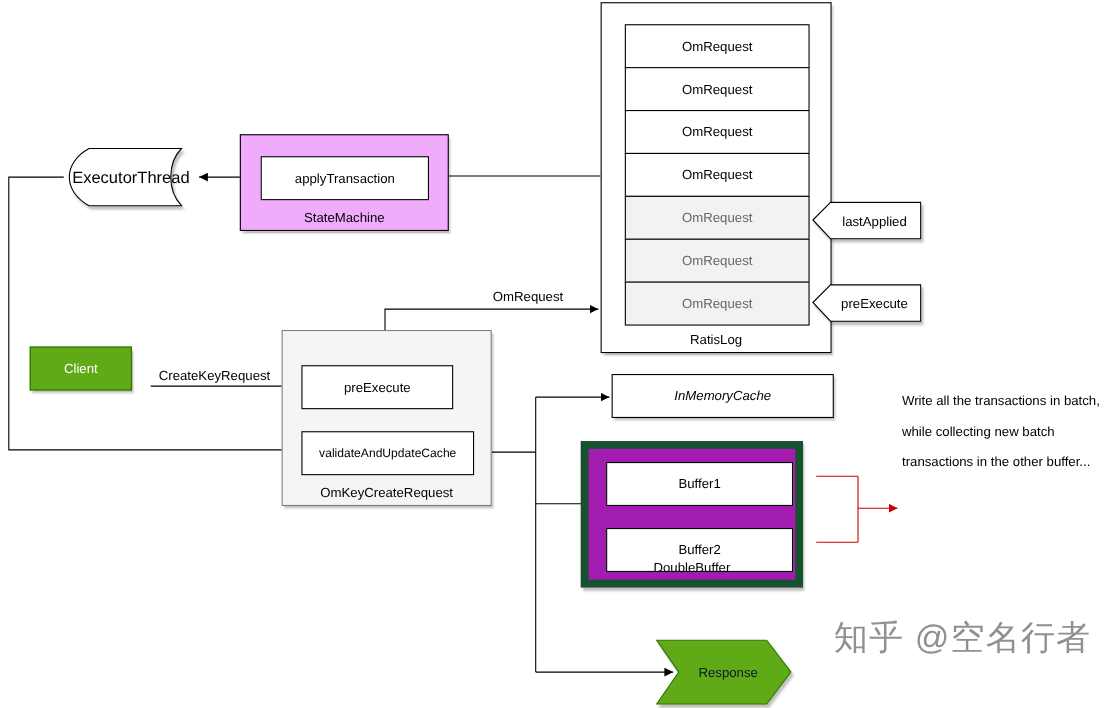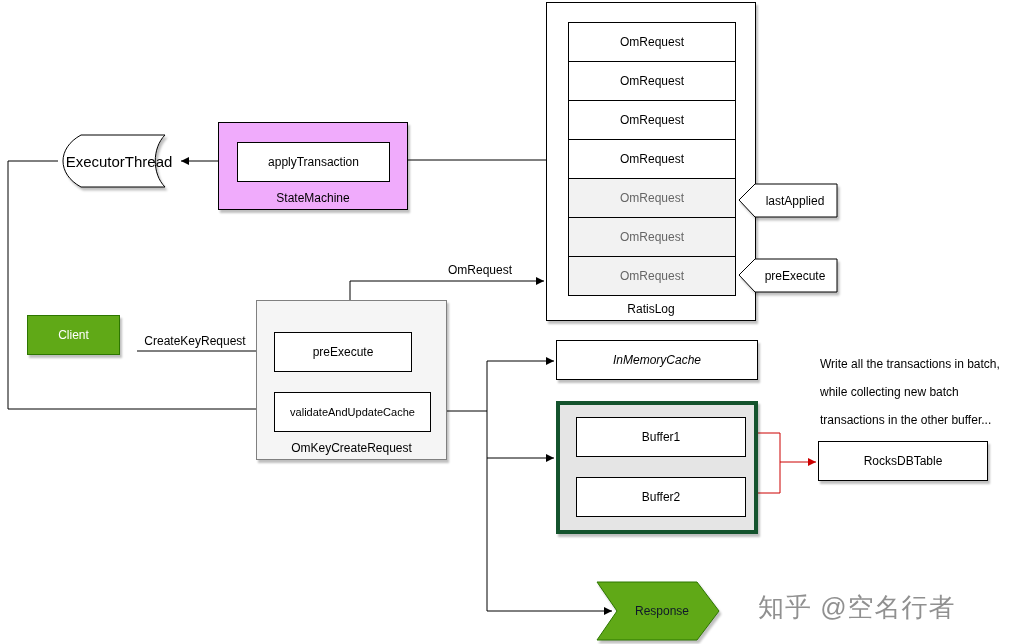--- a/index.html
+++ b/index.html
@@ -47,40 +47,40 @@
   
   .client { left:27px; top:315px; width:93px; height:40px; background:#60a917; border:1px solid #2d7600; color:#fff; }
 
   
   .omkeycreate { left:256px; top:300px; width:191px; height:160px; border:1px solid #808080; background:#f5f5f5; }
   .preexec { left:17px; top:31px; width:138px; height:40px; position:absolute; }
   .validate { left:17px; top:91px; width:157px; height:40px; position:absolute; font-size:11px; }
 
   
   .inmemcache { left:556px; top:340px; width:202px; height:40px;font-style:italic; }
-  .doublebuffer { left:556px; top:401px; width:202px; height:133px; border:4px solid #14532d; background:#e5e5e5; }
+  .doublebuffer { left:528px; top:401px; width:202px; height:133px; border:7px solid #14532d; background:#a21caf; }
   .buffer1 { left:16px; top:12px; width:170px; height:40px; position:absolute; }
   .buffer2 { left:16px; top:72px; width:170px; height:40px; position:absolute; }
   .rocksdb { left:818px; top:441px; width:170px; height:40px; }
 
   
   .response { position:absolute; left:596px; top:581px; width:124px; height:60px; z-index:2; }
   .response svg { position:absolute; left:0; top:0; filter:drop-shadow(2px 3px 1px rgba(0,0,0,0.25)); }
   .response .lbl { position:absolute; left:14px; top:0; right:6px; bottom:0; display:flex;
                    align-items:center; justify-content:center; font-size:12px; color:#0f172a; }
 
   .edge-label { position:absolute; z-index:3; font-size:12px; text-align:center; }
   .lbl-createkey { left:135px; top:334px; width:120px; }
   .lbl-omrequest { left:430px; top:263px; width:100px; }
 
   .note { position:absolute; z-index:3; font-size:12px; line-height:28px; color:#000; }
   .note-batch { left:820px; top:350px; width:200px; }
   .note-response { left:723px; top:561px; width:250px; }
 
-  .watermark { position:absolute; left:758px; top:590px; z-index:4; font-size:26px;
+  .watermark { position:absolute; left:758px; top:559px; z-index:4; font-size:31px;
                color:rgba(135,135,135,0.92); letter-spacing:1px; white-space:nowrap; }
 </style>
 </head>
 <body>
 
 <div class="stage">
 
   <svg class="wires" width="1010" height="644">
     <defs>
       <marker id="arr" viewBox="0 0 10 10" refX="10" refY="5" markerWidth="8" markerHeight="8" orient="auto">
@@ -152,23 +152,23 @@
   </div>
 
   <div class="edge-label lbl-createkey">CreateKeyRequest</div>
   <div class="edge-label lbl-omrequest">OmRequest</div>
 
   <div class="node box inmemcache shadow">InMemoryCache</div>
 
   <div class="group doublebuffer shadow">
     <div class="box buffer1">Buffer1</div>
     <div class="box buffer2">Buffer2</div>
+    <div class="group-label">DoubleBuffer</div>
   </div>
 
-  <div class="node box rocksdb shadow">RocksDBTable</div>
 
   <div class="note note-batch">
     <div>Write all the transactions in batch,</div>
     <div>while collecting new batch</div>
     <div>transactions in the other buffer...</div>
   </div>
 
   <div class="response">
     <svg width="124" height="60">
       <polygon points="1,1 101,1 123,30 101,59 1,59 21,30" fill="#60a917" stroke="#2d7600"></polygon>

